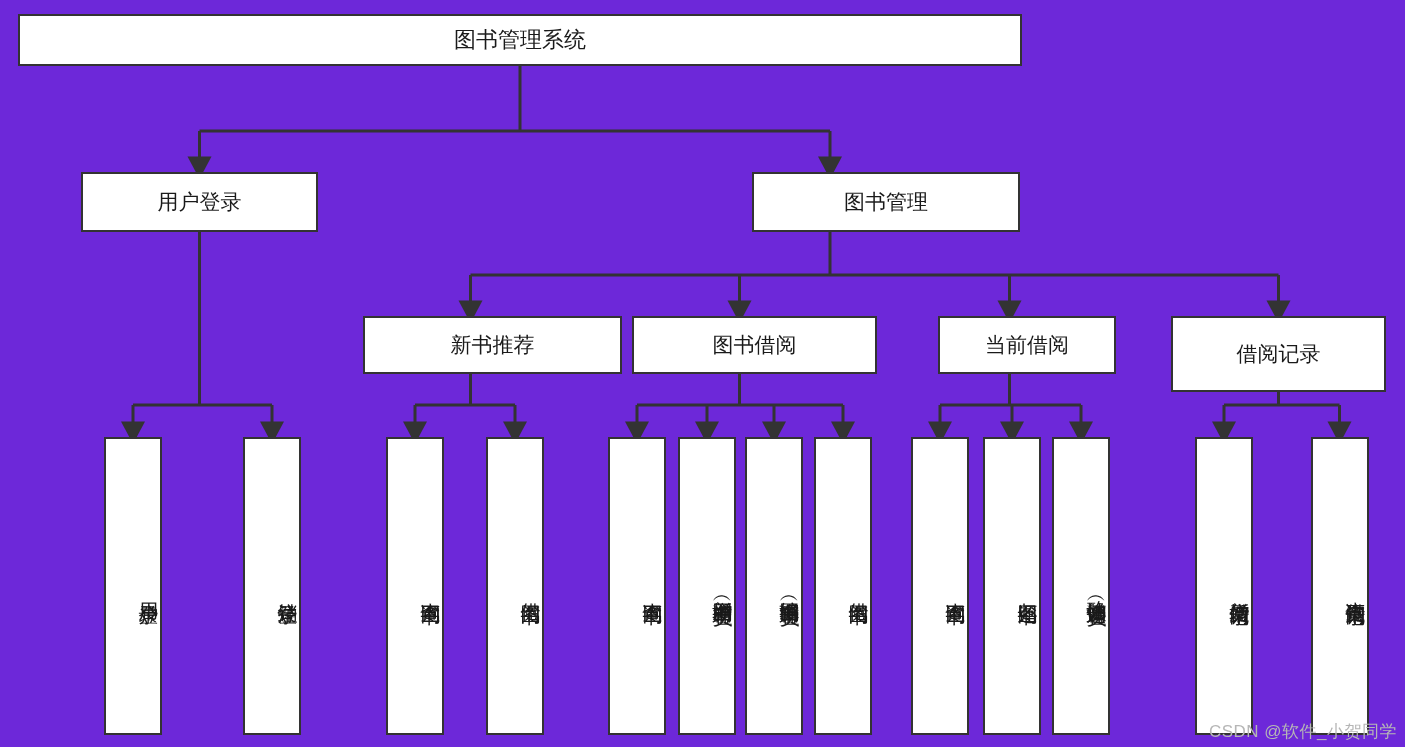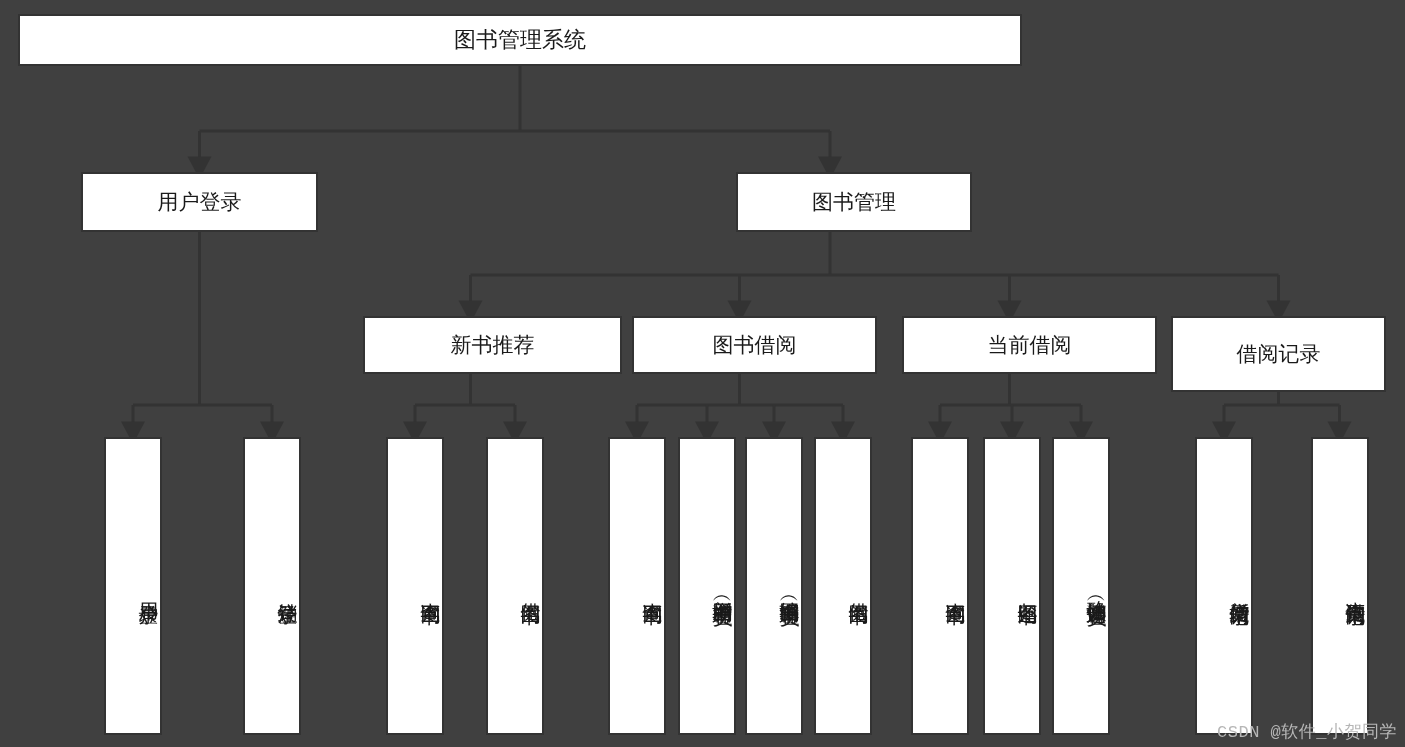--- a/index.html
+++ b/index.html
@@ -8,21 +8,21 @@
     padding: 0;
     background: #ffffff;
   }
   body {
     font-family: "Liberation Sans", "DejaVu Sans", sans-serif;
   }
   #diagram-root {
     position: relative;
     width: 1405px;
     height: 747px;
-    background: #404040;
+    background: #6d28d9;
     overflow: hidden;
   }
   #diagram-svg {
     position: absolute;
     left: 0;
     top: 0;
     width: 1405px;
     height: 747px;
   }
   .node {
@@ -62,21 +62,20 @@
   }
   #watermark {
     position: absolute;
     right: 8px;
     bottom: 4px;
     font-size: 17px;
     color: #b6b6b6;
     letter-spacing: 0.5px;
     white-space: nowrap;
     pointer-events: none;
-    font-family: Liberation Mono, monospace;
   }
 </style>
 </head>
 <body>
 
 <div id="diagram-root">
 
   <svg id="diagram-svg" viewBox="0 0 1405 747" xmlns="http://www.w3.org/2000/svg">
     <defs>
       <marker id="arrow" markerWidth="10" markerHeight="10" refX="3.2" refY="4" orient="auto" markerUnits="strokeWidth">
@@ -141,31 +140,31 @@
     </g>
   </svg>
 
   <div class="node root" id="n-root" style="left: 18px; top: 14px; width: 1004px; height: 52px; border-color: rgb(51, 51, 51); background: rgb(255, 255, 255); color: rgb(26, 26, 26);">
     <span class="lbl">图书管理系统</span>
   </div>
 
   <div class="node h" id="n-l1-0" style="left: 81px; top: 172px; width: 237px; height: 60px; border-color: rgb(51, 51, 51); background: rgb(255, 255, 255); color: rgb(26, 26, 26);">
     <span class="lbl">用户登录</span>
   </div>
-  <div class="node h" id="n-l1-1" style="left: 736px; top: 172px; width: 236px; height: 60px; border-color: rgb(51, 51, 51); background: rgb(255, 255, 255); color: rgb(26, 26, 26);">
+  <div class="node h" id="n-l1-1" style="left: 752px; top: 172px; width: 268px; height: 60px; border-color: rgb(51, 51, 51); background: rgb(255, 255, 255); color: rgb(26, 26, 26);">
     <span class="lbl">图书管理</span>
   </div>
 
   <div class="node h" id="n-l2-0" style="left: 363px; top: 316px; width: 259px; height: 58px; border-color: rgb(51, 51, 51); background: rgb(255, 255, 255); color: rgb(26, 26, 26);">
     <span class="lbl">新书推荐</span>
   </div>
   <div class="node h" id="n-l2-1" style="left: 632px; top: 316px; width: 245px; height: 58px; border-color: rgb(51, 51, 51); background: rgb(255, 255, 255); color: rgb(26, 26, 26);">
     <span class="lbl">图书借阅</span>
   </div>
-  <div class="node h" id="n-l2-2" style="left: 902px; top: 316px; width: 255px; height: 58px; border-color: rgb(51, 51, 51); background: rgb(255, 255, 255); color: rgb(26, 26, 26);">
+  <div class="node h" id="n-l2-2" style="left: 938px; top: 316px; width: 178px; height: 58px; border-color: rgb(51, 51, 51); background: rgb(255, 255, 255); color: rgb(26, 26, 26);">
     <span class="lbl">当前借阅</span>
   </div>
   <div class="node h" id="n-l2-3" style="left: 1171px; top: 316px; width: 215px; height: 76px; border-color: rgb(51, 51, 51); background: rgb(255, 255, 255); color: rgb(26, 26, 26);">
     <span class="lbl">借阅记录</span>
   </div>
 
   <div class="node v" id="n-leaf-0" style="left: 104px; top: 437px; width: 58px; height: 298px; border-color: rgb(51, 51, 51); background: rgb(255, 255, 255); color: rgb(26, 26, 26);">
     <span class="lbl">用户登录</span>
   </div>
   <div class="node v" id="n-leaf-1" style="left: 243px; top: 437px; width: 58px; height: 298px; border-color: rgb(51, 51, 51); background: rgb(255, 255, 255); color: rgb(26, 26, 26);">

